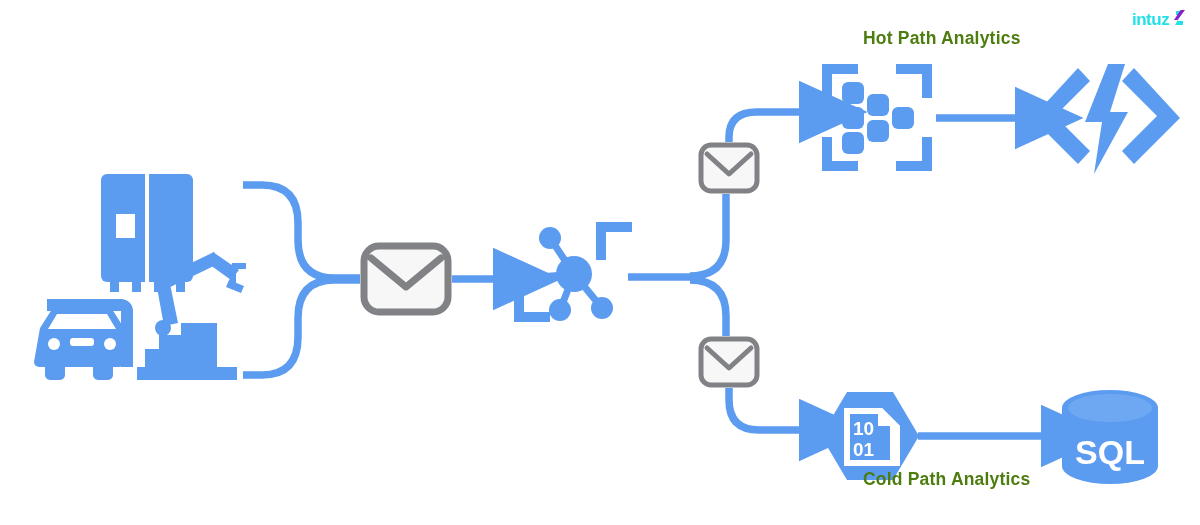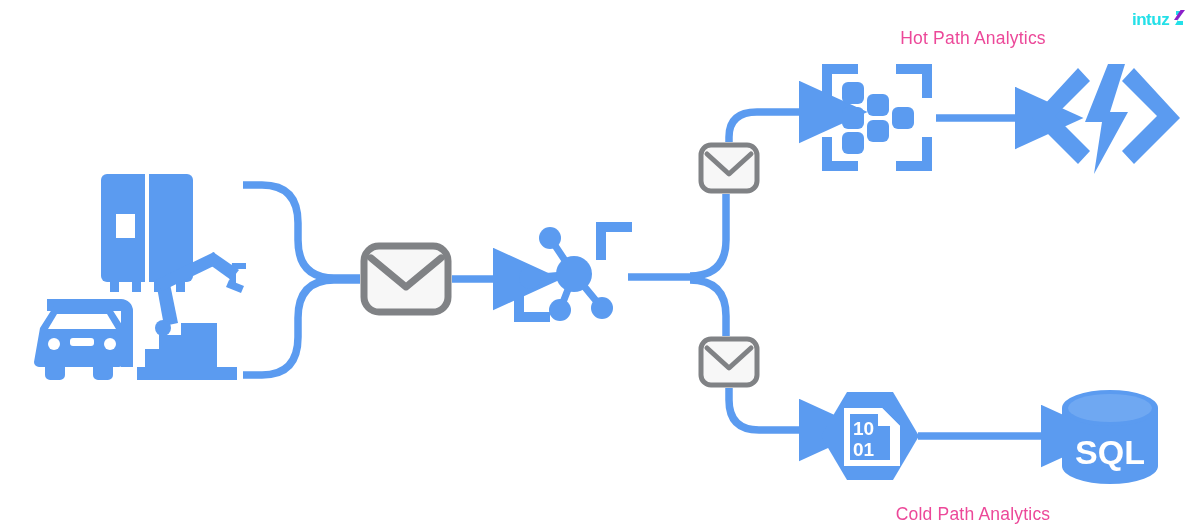--- a/index.html
+++ b/index.html
@@ -22,35 +22,35 @@
     top: 0;
     left: 0;
     width: 1200px;
     height: 525px;
   }
   .node {
     position: absolute;
   }
   .label {
     position: absolute;
-    color: #ec4899;
+    color: #4d7c0f;
     font-size: 17.5px;
     font-family: "Liberation Sans", sans-serif;
     letter-spacing: 0.2px;
     white-space: nowrap;
-    text-align: center;
+    font-weight: bold;
   }
   #label-hot {
     left: 863px;
     top: 28px;
     width: 220px;
   }
   #label-cold {
     left: 863px;
-    top: 504px;
+    top: 469px;
     width: 220px;
   }
   #brand-logo {
     position: absolute;
     right: 12px;
     top: 8px;
     width: 56px;
     height: 22px;
   }
   .icon-devices  { left: 14px;  top: 168px; width: 232px; height: 222px; }

